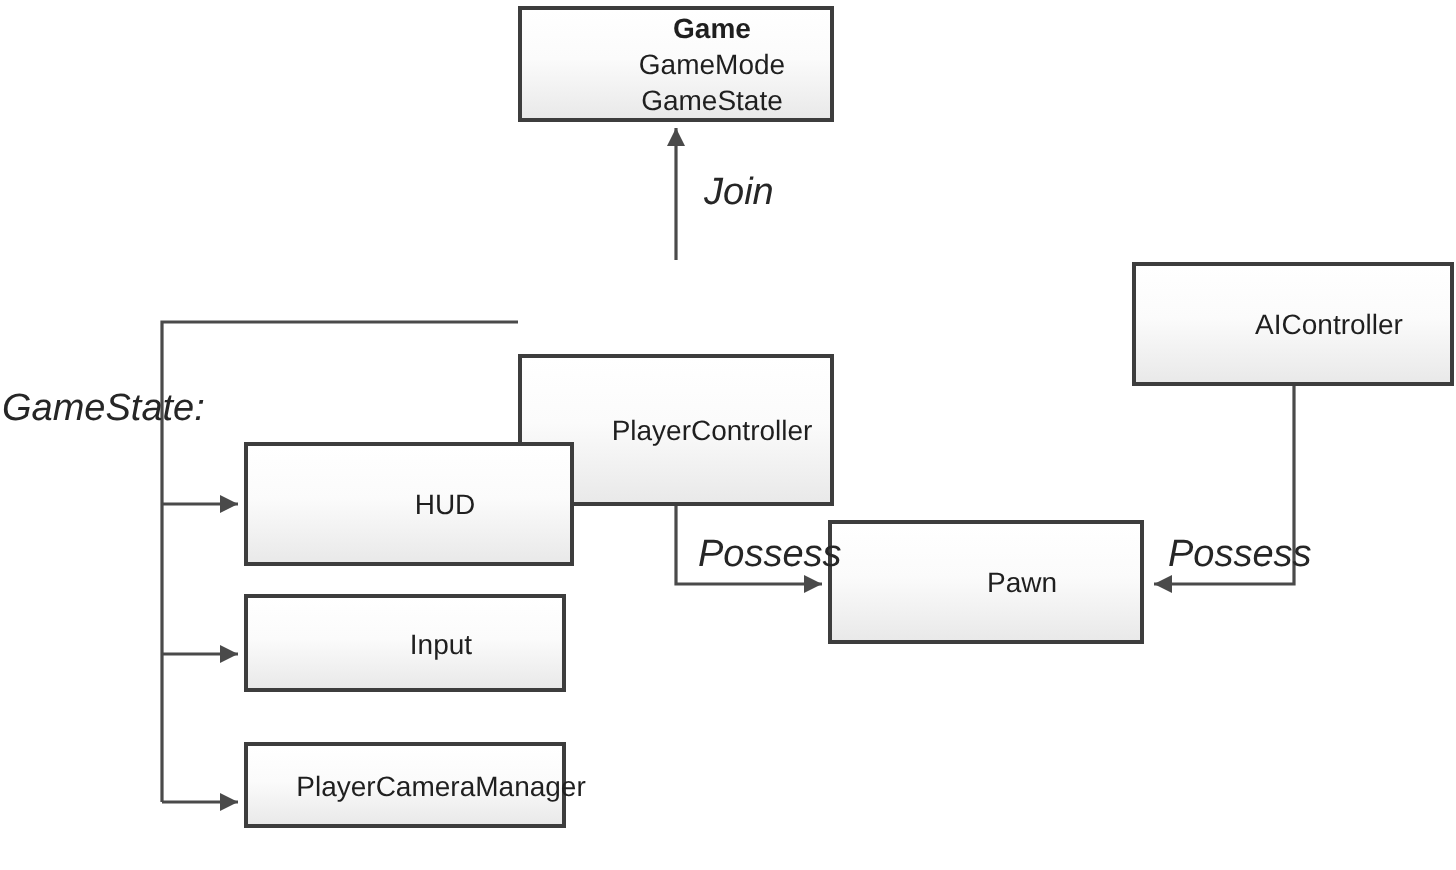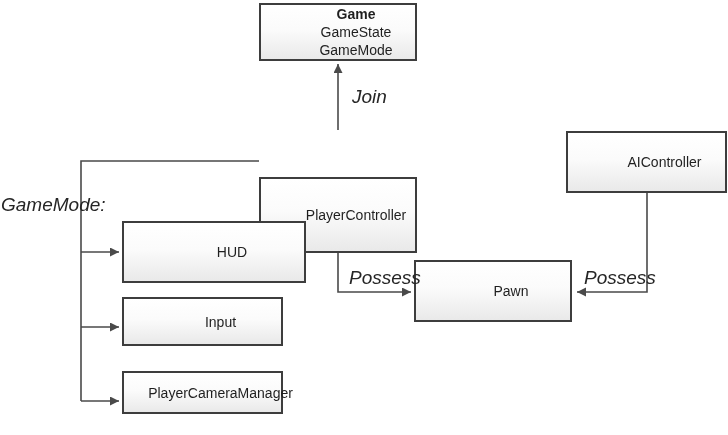--- a/index.html
+++ b/index.html
@@ -51,46 +51,46 @@
     <path d="M259,161 L81,161 L81,401"></path>
     <path d="M81,252 L119,252" marker-end="url(#arrow)"></path>
     <path d="M81,327 L119,327" marker-end="url(#arrow)"></path>
     <path d="M81,401 L119,401" marker-end="url(#arrow)"></path>
     <path d="M338,192 L338,292 L411,292" marker-end="url(#arrow)"></path>
     <path d="M647,193 L647,292 L577,292" marker-end="url(#arrow)"></path>
   </svg>
 
   <div class="node" style="left:259px;top:3px;width:158px;height:58px;">
     <div class="title">Game</div>
+    <div>GameMode</div>
     <div>GameState</div>
-    <div>GameMode</div>
   </div>
 
   <div class="node" style="left:259px;top:137px;width:158px;height:76px;margin-top:40px;">
     <div>PlayerController</div>
   </div>
 
   <div class="node" style="left:414px;top:260px;width:158px;height:62px;">
     <div>Pawn</div>
   </div>
 
   <div class="node" style="left:566px;top:131px;width:161px;height:62px;">
     <div>AIController</div>
   </div>
 
-  <div class="node" style="left:122px;top:221px;width:184px;height:62px;">
+  <div class="node" style="left:122px;top:221px;width:165px;height:62px;">
     <div>HUD</div>
   </div>
 
   <div class="node" style="left:122px;top:297px;width:161px;height:49px;">
     <div>Input</div>
   </div>
 
   <div class="node" style="left:122px;top:371px;width:161px;height:43px;">
     <div>PlayerCameraManager</div>
   </div>
 
   <div class="edge-label" style="left:352px;top:86px;">Join</div>
-  <div class="edge-label" style="left:1px;top:194px;">GameMode:</div>
+  <div class="edge-label" style="left:1px;top:194px;">GameState:</div>
   <div class="edge-label" style="left:349px;top:267px;">Possess</div>
   <div class="edge-label" style="left:584px;top:267px;">Possess</div>
 
 </div>
 
 </body></html>

